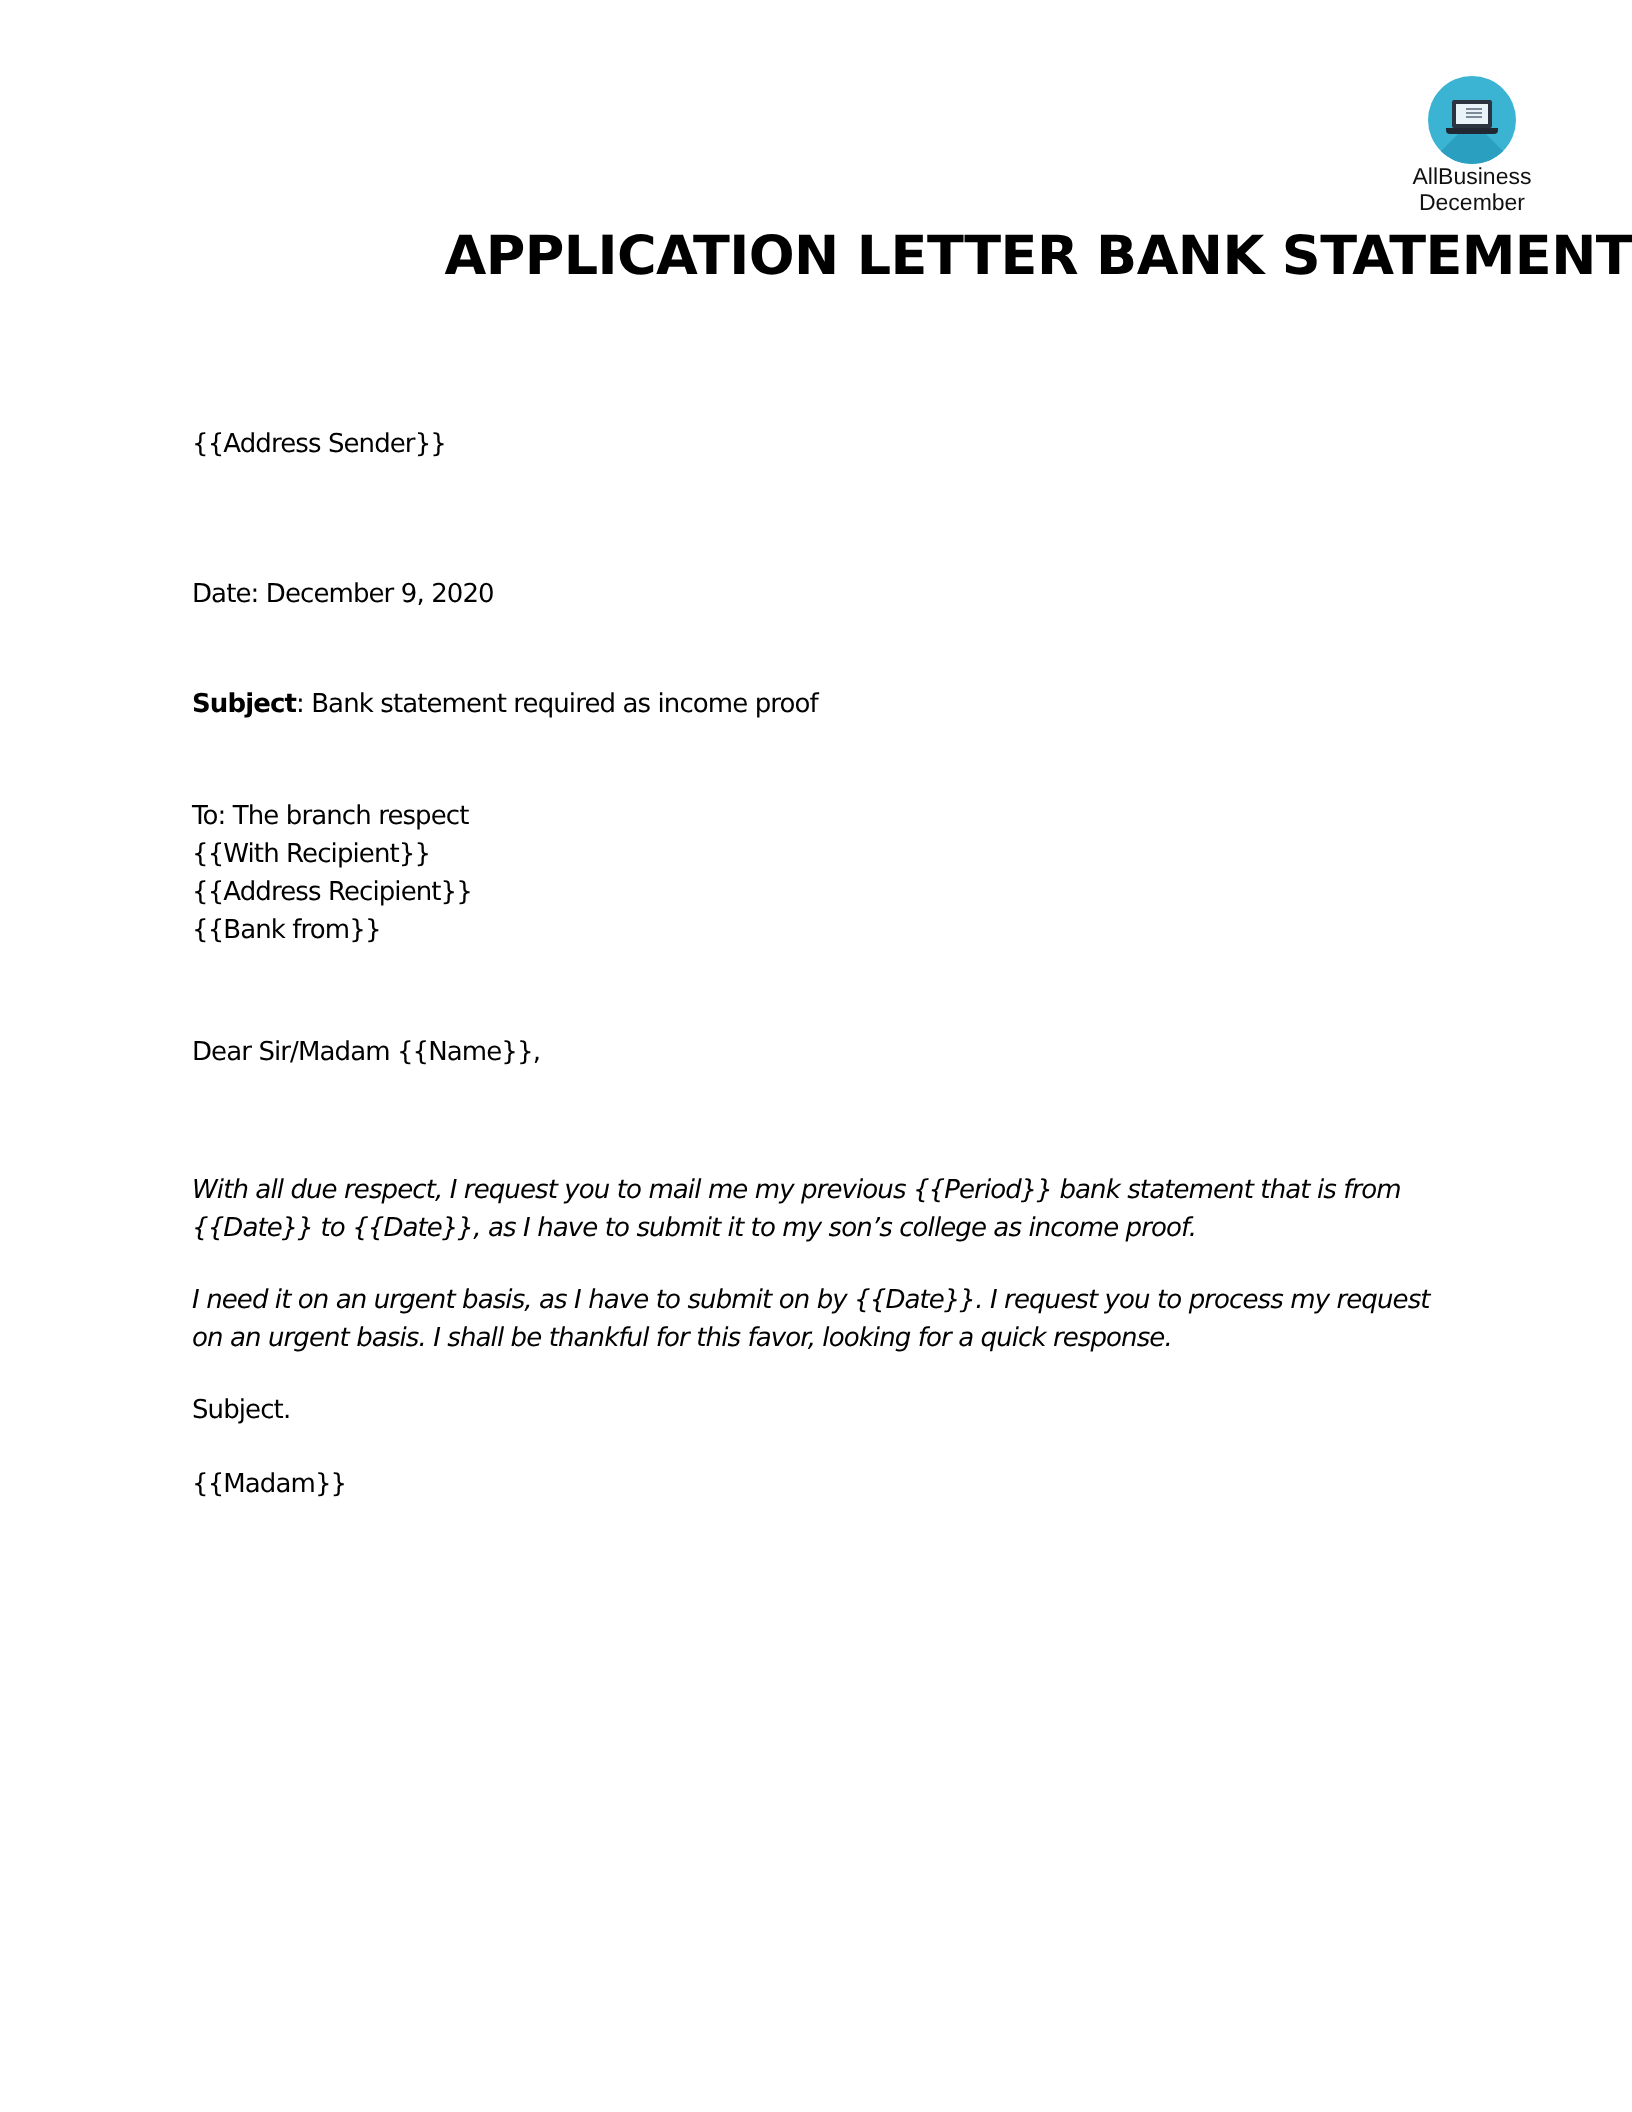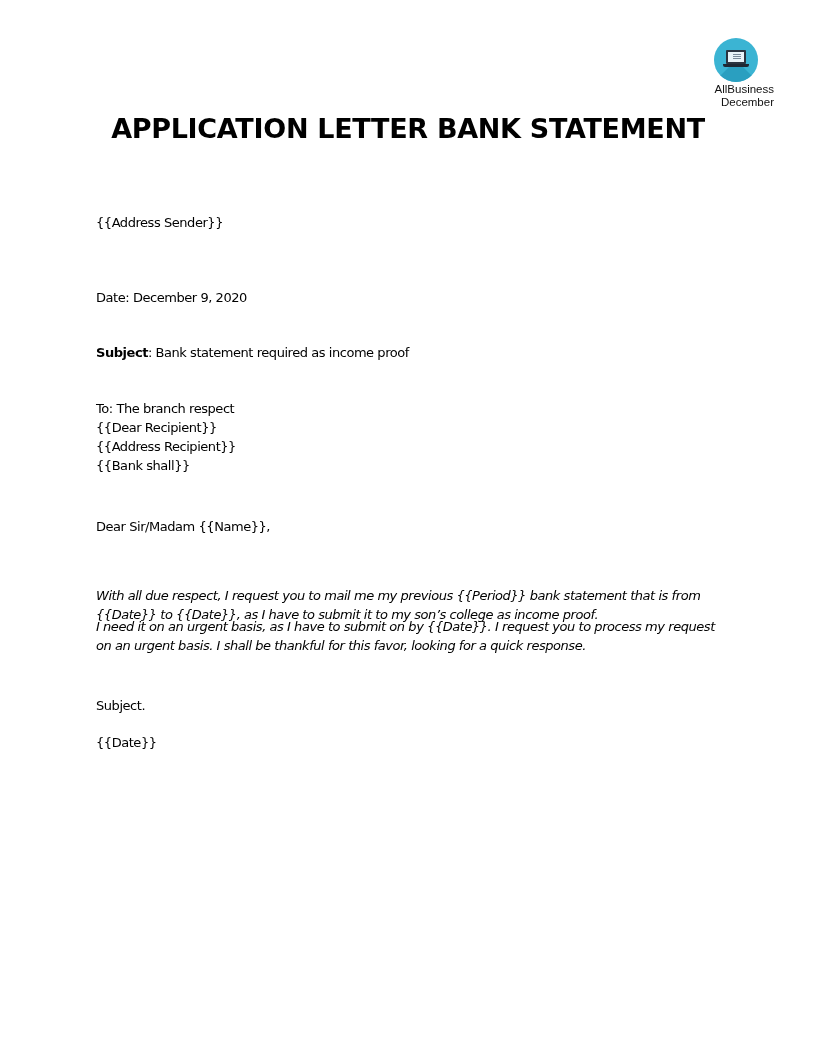--- a/index.html
+++ b/index.html
@@ -2,21 +2,21 @@
 <html><head>
   <meta charset="utf-8">
   <style>
     html, body { margin: 0; padding: 0; background: #ffffff; }
     body {
       width: 816px; height: 1056px; position: relative; overflow: hidden;
       font-family: "Liberation Sans", "DejaVu Sans", sans-serif;
       color: #000;
     }
     .logo {
-      position: absolute; left: 698px; top: 38px; width: 76px; text-align: right;
+      position: absolute; left: 698px; top: 38px; width: 76px; text-align: center;
     }
     .logo-circle {
       width: 44px; height: 44px; border-radius: 50%;
       background: #3bb4d3; margin: 0 auto; position: relative; overflow: hidden;
     }
     .logo-shadow {
       position: absolute; left: 22px; top: 22px; width: 40px; height: 40px;
       background: #2a9fc0; transform: rotate(45deg); transform-origin: 0 0;
     }
     .laptop-screen {
@@ -29,21 +29,21 @@
     .laptop-line { position: absolute; left: 5px; height: 1px; width: 8px; background: #7a8a99; }
     .laptop-base {
       position: absolute; left: 9px; top: 26px; width: 26px; height: 3px;
       background: #1f2833; border-radius: 0 0 2px 2px;
     }
     .logo-text {
       font-size: 11.5px; line-height: 13px; color: #111; margin-top: 1px;
       font-family: "Liberation Sans", sans-serif;
     }
     .title {
-      position: absolute; left: 0; width: 816px; top: 113px; text-align: center;
+      position: absolute; left: 0; width: 816px; top: 113px; text-align: right;
       font-family: "DejaVu Sans", "Liberation Sans", sans-serif;
       font-weight: bold; font-size: 27px; letter-spacing: -0.3px;
     }
     .letter {
       position: absolute; left: 96px; top: 0; width: 630px;
       font-size: 13px; line-height: 19px;
       font-family: "DejaVu Sans", "Liberation Sans", sans-serif;
       letter-spacing: -0.45px;
     }
     .line { position: absolute; left: 0; white-space: nowrap; }
@@ -71,21 +71,21 @@
   </div>
 </div>
 
 <div class="title">APPLICATION LETTER BANK STATEMENT</div>
 
 <div class="letter">
   <div class="line" style="top:213px">{{Address Sender}}</div>
   <div class="line" style="top:288px">Date: December 9, 2020</div>
   <div class="line" style="top:343px"><b>Subject</b><span>: Bank statement required as income proof</span></div>
   <div class="line" style="top:399px">To:  The branch respect</div>
-  <div class="line" style="top:418px">{{Dear Recipient}}</div>
+  <div class="line" style="top:418px">{{With Recipient}}</div>
   <div class="line" style="top:437px">{{Address Recipient}}</div>
-  <div class="line" style="top:456px">{{Bank shall}}</div>
+  <div class="line" style="top:456px">{{Bank from}}</div>
   <div class="line" style="top:517px">Dear Sir/Madam {{Name}},</div>
   <div class="para" style="top:586px">With all due respect, I request you to mail me my previous {{Period}} bank statement that is from {{Date}} to {{Date}}, as I have to submit it to my son’s college as income proof.</div>
-  <div class="para" style="top:617px">I need it on an urgent basis, as I have to submit on by {{Date}}. I request you to process my request on an urgent basis. I shall be thankful for this favor, looking for a quick response.</div>
+  <div class="para" style="top:641px">I need it on an urgent basis, as I have to submit on by {{Date}}. I request you to process my request on an urgent basis. I shall be thankful for this favor, looking for a quick response.</div>
   <div class="line" style="top:696px">Subject.</div>
-  <div class="line" style="top:733px">{{Date}}</div>
+  <div class="line" style="top:733px">{{Madam}}</div>
 </div>
 
 </body></html>

